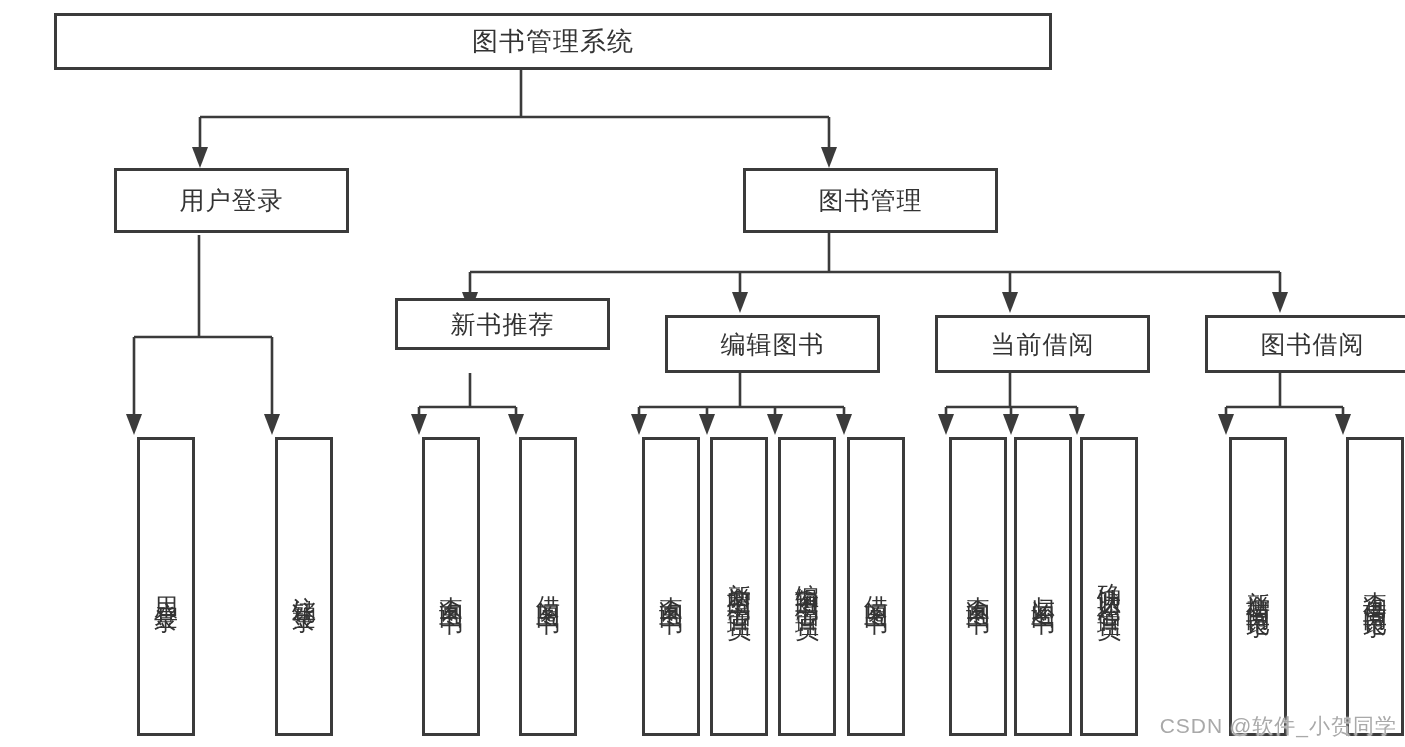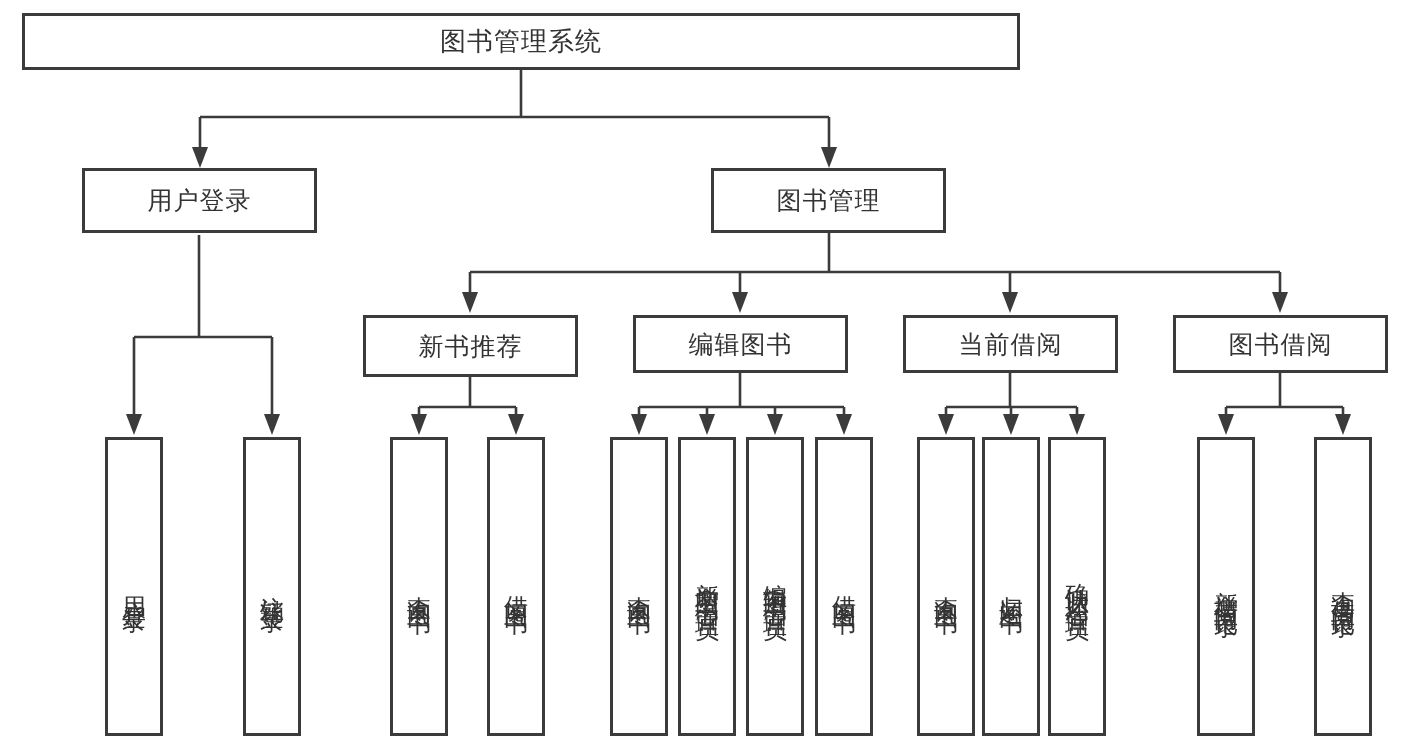--- a/index.html
+++ b/index.html
@@ -26,20 +26,21 @@
   .node {
     position: absolute;
     box-sizing: border-box;
     background: #ffffff;
     border: 3px solid #3b3b3b;
     color: #333333;
     display: flex;
     align-items: center;
     justify-content: center;
     z-index: 1;
+    margin-left: 32px;
   }
   .hbox {
     font-size: 25px;
     letter-spacing: 1px;
     white-space: nowrap;
   }
   .vbox {
     width: 58px;
     height: 299px;
     top: 437px;
@@ -109,25 +110,25 @@
     </g>
   </svg>
 
   <div class="node hbox" style="left:22px; top:13px; width:998px; height:57px; font-size:26px;">
     <span>图书管理系统</span>
   </div>
 
   <div class="node hbox" style="left:82px; top:168px; width:235px; height:65px;">
     <span>用户登录</span>
   </div>
-  <div class="node hbox" style="left:711px; top:168px; width:235px; height:65px;">
+  <div class="node hbox" style="left:711px; top:168px; width:255px; height:65px;">
     <span>图书管理</span>
   </div>
 
-  <div class="node hbox" style="left:363px; top:315px; width:215px; height:62px;">
+  <div class="node hbox" style="left:363px; top:298px; width:215px; height:52px;">
     <span>新书推荐</span>
   </div>
   <div class="node hbox" style="left:633px; top:315px; width:215px; height:58px;">
     <span>编辑图书</span>
   </div>
   <div class="node hbox" style="left:903px; top:315px; width:215px; height:58px;font-family:Liberation Serif, serif;">
     <span>当前借阅</span>
   </div>
   <div class="node hbox" style="left:1173px; top:315px; width:215px; height:58px;">
     <span>图书借阅</span>
@@ -170,14 +171,15 @@
     <span class="vtext">确认归还（管理员）</span>
   </div>
 
   <div class="node vbox" style="left:1197px;">
     <span class="vtext">新增借阅记录</span>
   </div>
   <div class="node vbox" style="left:1314px;">
     <span class="vtext">查询借阅记录</span>
   </div>
 
+  <div class="watermark">CSDN @软件_小贺同学</div>
 
 </div>
 
 </body></html>

